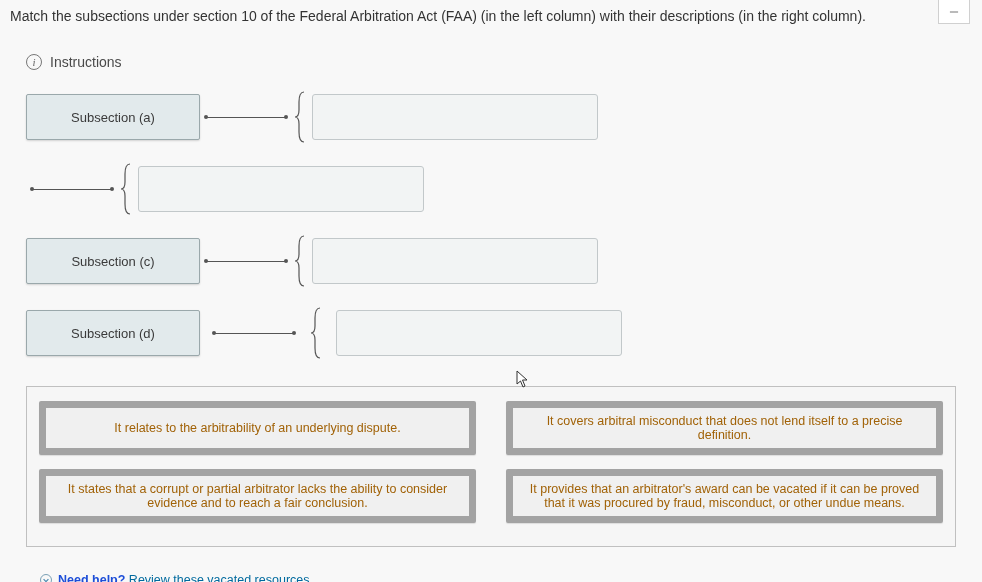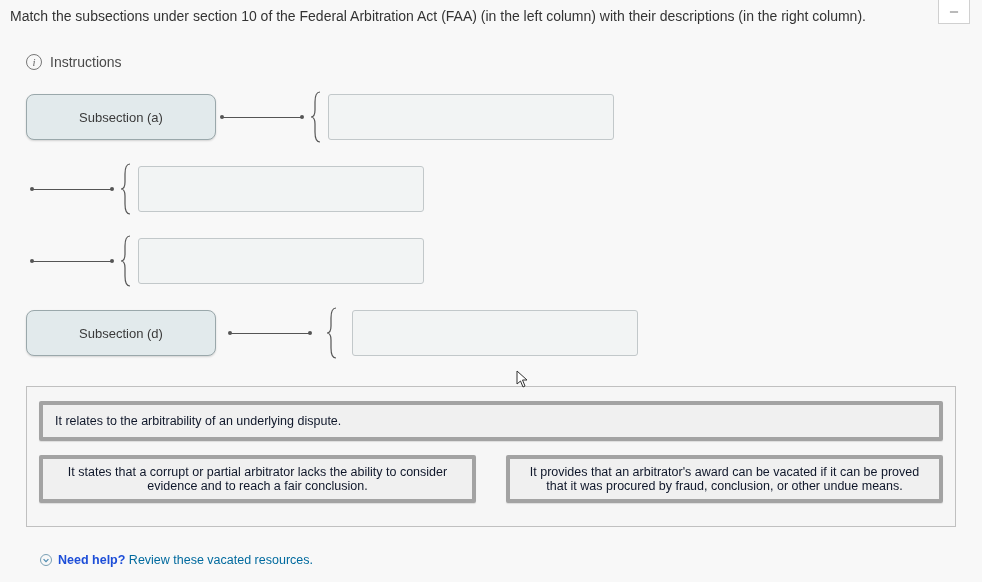--- a/index.html
+++ b/index.html
@@ -45,25 +45,25 @@
     .match-area {
       padding: 10px 26px 10px 26px;
     }
     .match-row {
       display: flex;
       align-items: center;
       margin-bottom: 18px;
       position: relative;
     }
     .left-chip {
-      width: 190px;
+      width: 174px;
       height: 46px;
       background: #e2eaec;
       border: 1px solid #9aa8ab;
-      border-radius: 8px;
+      border-radius: 2px;
       display: flex;
       align-items: center;
       justify-content: center;
       font-size: 13px;
       color: #3a3a3a;
       box-shadow: 0 1px 2px rgba(0,0,0,0.15);
     }
     .connector {
       width: 92px;
       height: 46px;
@@ -118,28 +118,28 @@
     .choices-row {
       display: flex;
       gap: 30px;
       margin-bottom: 14px;
     }
     .choices-row:last-child { margin-bottom: 9px; }
     .choice-chip {
       flex: 1;
       min-height: 40px;
       background: #f0f0f0;
-      border: 4px solid #a3a3a3;
+      border: 7px solid #a3a3a3;
       border-radius: 2px;
       display: flex;
       align-items: center;
-      justify-content: flex-start;
+      justify-content: center;
       text-align: center;
       font-size: 12.5px;
-      color: #0f172a;
+      color: #a16207;
       padding: 6px 12px;
       cursor: move;
       box-shadow: 0 1px 1px rgba(0,0,0,0.1);
     }
     .help-row {
       padding: 26px 10px 10px 40px;
       font-size: 12.5px;
       color: #006a9e;
       display: flex;
       align-items: center;
@@ -217,20 +217,23 @@
       </div>
     <div class="bracket">
       <svg viewBox="0 0 14 54" stroke="#555" stroke-width="1.2" fill="none">
         <path d="M10 2 Q5 2 5 12 L5 20 Q5 27 1 27 Q5 27 5 34 L5 42 Q5 52 10 52"></path>
       </svg>
     </div>
     <div class="drop-zone"></div>
   </div>
 
   <div class="match-row">
+    <div class="left-chip">
+      <span>Subsection (c)</span>
+    </div>
     <div class="connector">
         <div class="connector-line"></div>
       </div>
     <div class="bracket">
       <svg viewBox="0 0 14 54" stroke="#555" stroke-width="1.2" fill="none">
         <path d="M10 2 Q5 2 5 12 L5 20 Q5 27 1 27 Q5 27 5 34 L5 42 Q5 52 10 52"></path>
       </svg>
     </div>
     <div class="drop-zone"></div>
   </div>
@@ -250,27 +253,30 @@
     <div class="drop-zone"></div>
   </div>
 
 </div>
 
 <div class="choices-box">
   <div class="choices-row">
     <div class="choice-chip">
       <span>It relates to the arbitrability of an underlying dispute.</span>
     </div>
+    <div class="choice-chip">
+      <span>It covers arbitral misconduct that does not lend itself to a precise definition.</span>
+    </div>
   </div>
   <div class="choices-row">
     <div class="choice-chip">
       <span>It states that a corrupt or partial arbitrator lacks the ability to consider evidence and to reach a fair conclusion.</span>
     </div>
     <div class="choice-chip">
-      <span>It provides that an arbitrator's award can be vacated if it can be proved that it was procured by fraud, conclusion, or other undue means.</span>
+      <span>It provides that an arbitrator's award can be vacated if it can be proved that it was procured by fraud, misconduct, or other undue means.</span>
     </div>
   </div>
 </div>
 
 <div class="help-row">
   <span class="help-chevron">
     <svg viewBox="0 0 10 10" stroke="#4a8ab0" stroke-width="1.5" fill="none">
         <path d="M2 4 L5 7 L8 4"></path>
       </svg>
   </span>

